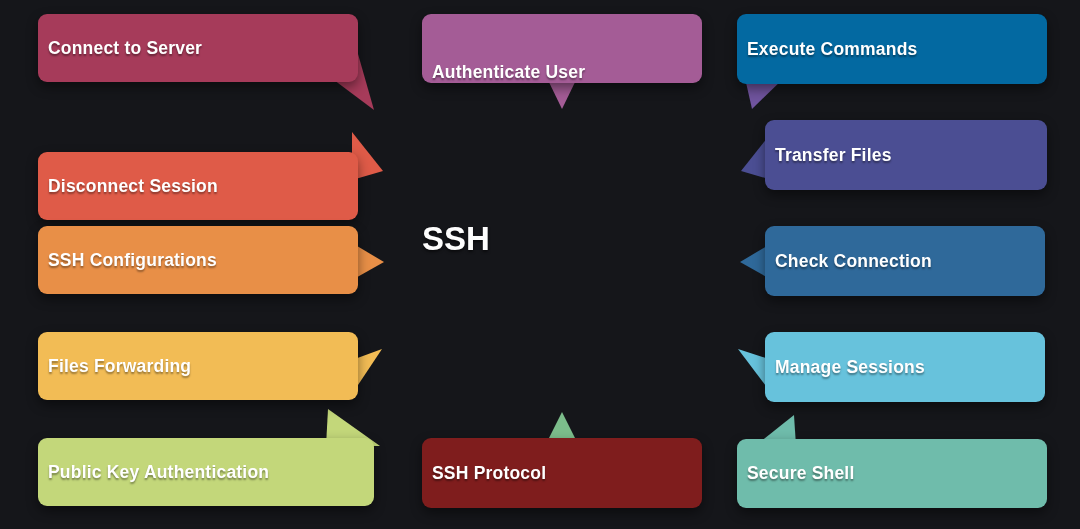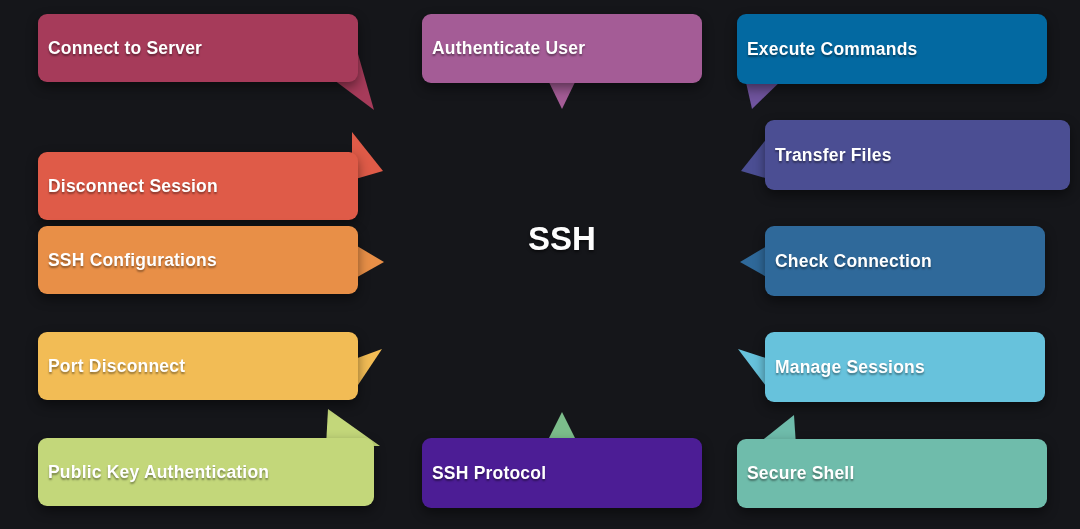--- a/index.html
+++ b/index.html
@@ -30,21 +30,20 @@
     font-weight: bold;
     letter-spacing: 0.2px;
     text-shadow: 0 2px 2px rgba(0,0,0,0.4);
     white-space: nowrap;
   }
   .center-title {
     position: absolute;
     left: 422px;
     top: 213px;
     width: 280px;
-    text-align: center;
     color: #fdfdfd;
     font-size: 33px;
     font-weight: bold;
     line-height: 51px;
     text-shadow: 0 2px 3px rgba(0,0,0,0.55);
   }
 </style>
 </head>
 <body>
 
@@ -68,42 +67,42 @@
   <div class="bubble" style="left: 38px; top: 14px; width: 320px; height: 68px; background-color: rgb(166, 59, 90);">
     <span class="label">Connect to Server</span>
   </div>
   <div class="bubble" style="left: 38px; top: 120px; width: 320px; height: 68px; background-color: rgb(223, 91, 72); margin-top: 32px;">
     <span class="label">Disconnect Session</span>
   </div>
   <div class="bubble" style="left: 38px; top: 226px; width: 320px; height: 68px; background-color: rgb(232, 143, 71);">
     <span class="label">SSH Configurations</span>
   </div>
   <div class="bubble" style="left: 38px; top: 332px; width: 320px; height: 68px; background-color: rgb(242, 188, 85);">
-    <span class="label">Port Disconnect</span>
+    <span class="label">Files Forwarding</span>
   </div>
   <div class="bubble" style="left: 38px; top: 438px; width: 336px; height: 68px; background-color: rgb(195, 215, 122);">
     <span class="label">Public Key Authentication</span>
   </div>
 
-  <div class="bubble" style="left: 422px; top: 14px; width: 280px; height: 69px; background-color: rgb(164, 92, 150);">
+  <div class="bubble" style="left: 422px; top: 14px; width: 280px; height: 69px; background-color: rgb(164, 92, 150); align-items: flex-end;">
     <span class="label">Authenticate User</span>
   </div>
 
   <div class="center-title">
     <div>SSH</div>
   </div>
 
-  <div class="bubble" style="left: 422px; top: 438px; width: 280px; height: 70px; background-color: #4c1d95;">
+  <div class="bubble" style="left: 422px; top: 438px; width: 280px; height: 70px; background-color: #7f1d1d;">
     <span class="label">SSH Protocol</span>
   </div>
 
   <div class="bubble" style="left: 737px; top: 14px; width: 310px; height: 70px; background-color: #0369a1;">
     <span class="label">Execute Commands</span>
   </div>
-  <div class="bubble" style="left: 765px; top: 120px; width: 305px; height: 70px; background-color: rgb(75, 78, 147);">
+  <div class="bubble" style="left: 765px; top: 120px; width: 282px; height: 70px; background-color: rgb(75, 78, 147);">
     <span class="label">Transfer Files</span>
   </div>
   <div class="bubble" style="left: 765px; top: 226px; width: 280px; height: 70px; background-color: rgb(47, 105, 154);">
     <span class="label">Check Connection</span>
   </div>
   <div class="bubble" style="left: 765px; top: 332px; width: 280px; height: 70px; background-color: rgb(103, 194, 220);">
     <span class="label">Manage Sessions</span>
   </div>
   <div class="bubble" style="left: 737px; top: 439px; width: 310px; height: 69px; background-color: rgb(111, 188, 171);">
     <span class="label">Secure Shell</span>

